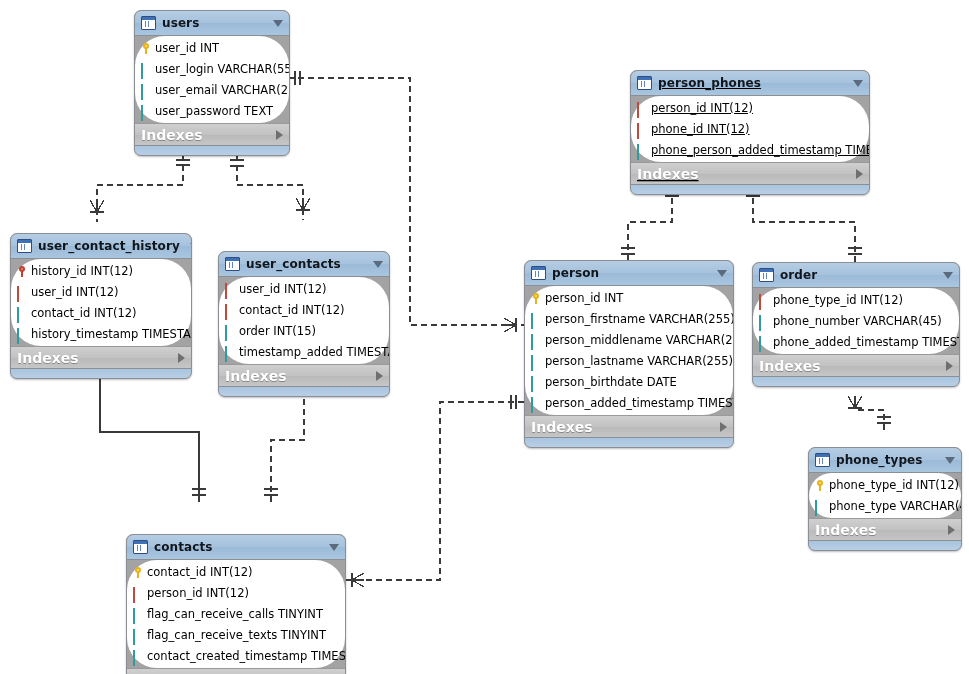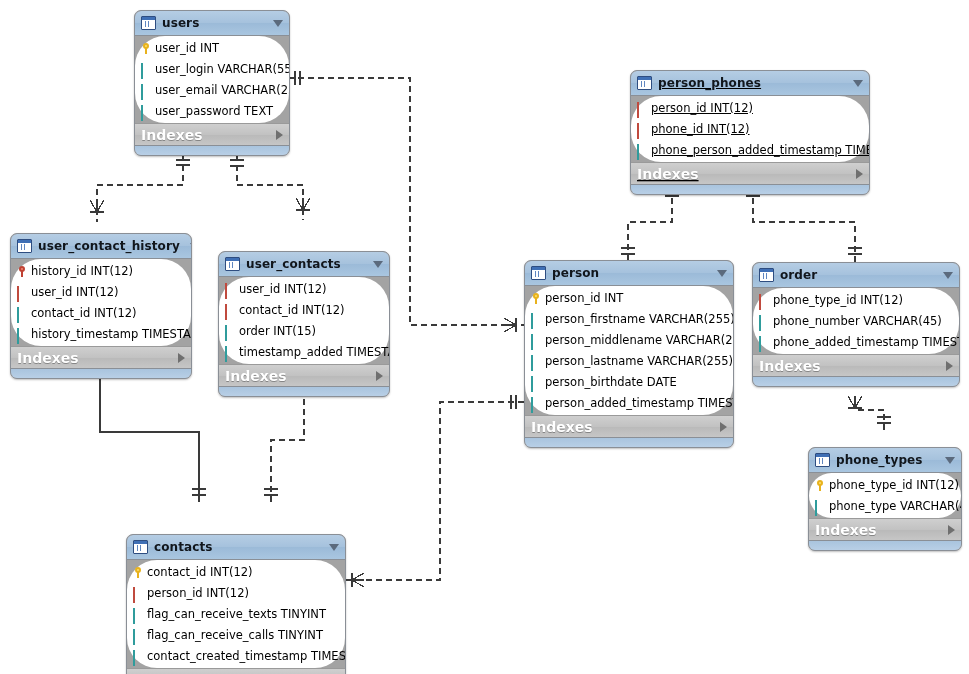--- a/index.html
+++ b/index.html
@@ -410,28 +410,28 @@
               <span class="k-stem"></span>
             </span>
             <span class="col-text">contact_id INT(12)</span>
           </div>
           <div class="col-row">
             <span class="ic dia-red"><span class="ic-diamond"></span></span>
             <span class="col-text">person_id INT(12)</span>
           </div>
           <div class="col-row">
             <span class="ic dia-teal"><span class="ic-diamond"></span></span>
+            <span class="col-text">flag_can_receive_calls TINYINT</span>
+          </div>
+          <div class="col-row">
+            <span class="ic dia-teal"><span class="ic-diamond"></span></span>
             <span class="col-text">flag_can_receive_texts TINYINT</span>
           </div>
           <div class="col-row">
             <span class="ic dia-teal"><span class="ic-diamond"></span></span>
-            <span class="col-text">flag_can_receive_calls TINYINT</span>
-          </div>
-          <div class="col-row">
-            <span class="ic dia-teal"><span class="ic-diamond"></span></span>
             <span class="col-text">contact_created_timestamp TIMESTAMP</span>
           </div>
         </div>
         <div class="idx-row">
           <span class="idx-label">Indexes</span>
           <span class="idx-arrow"></span>
         </div>
         <div class="tbl-footer"></div>
       </div>
     </div>

